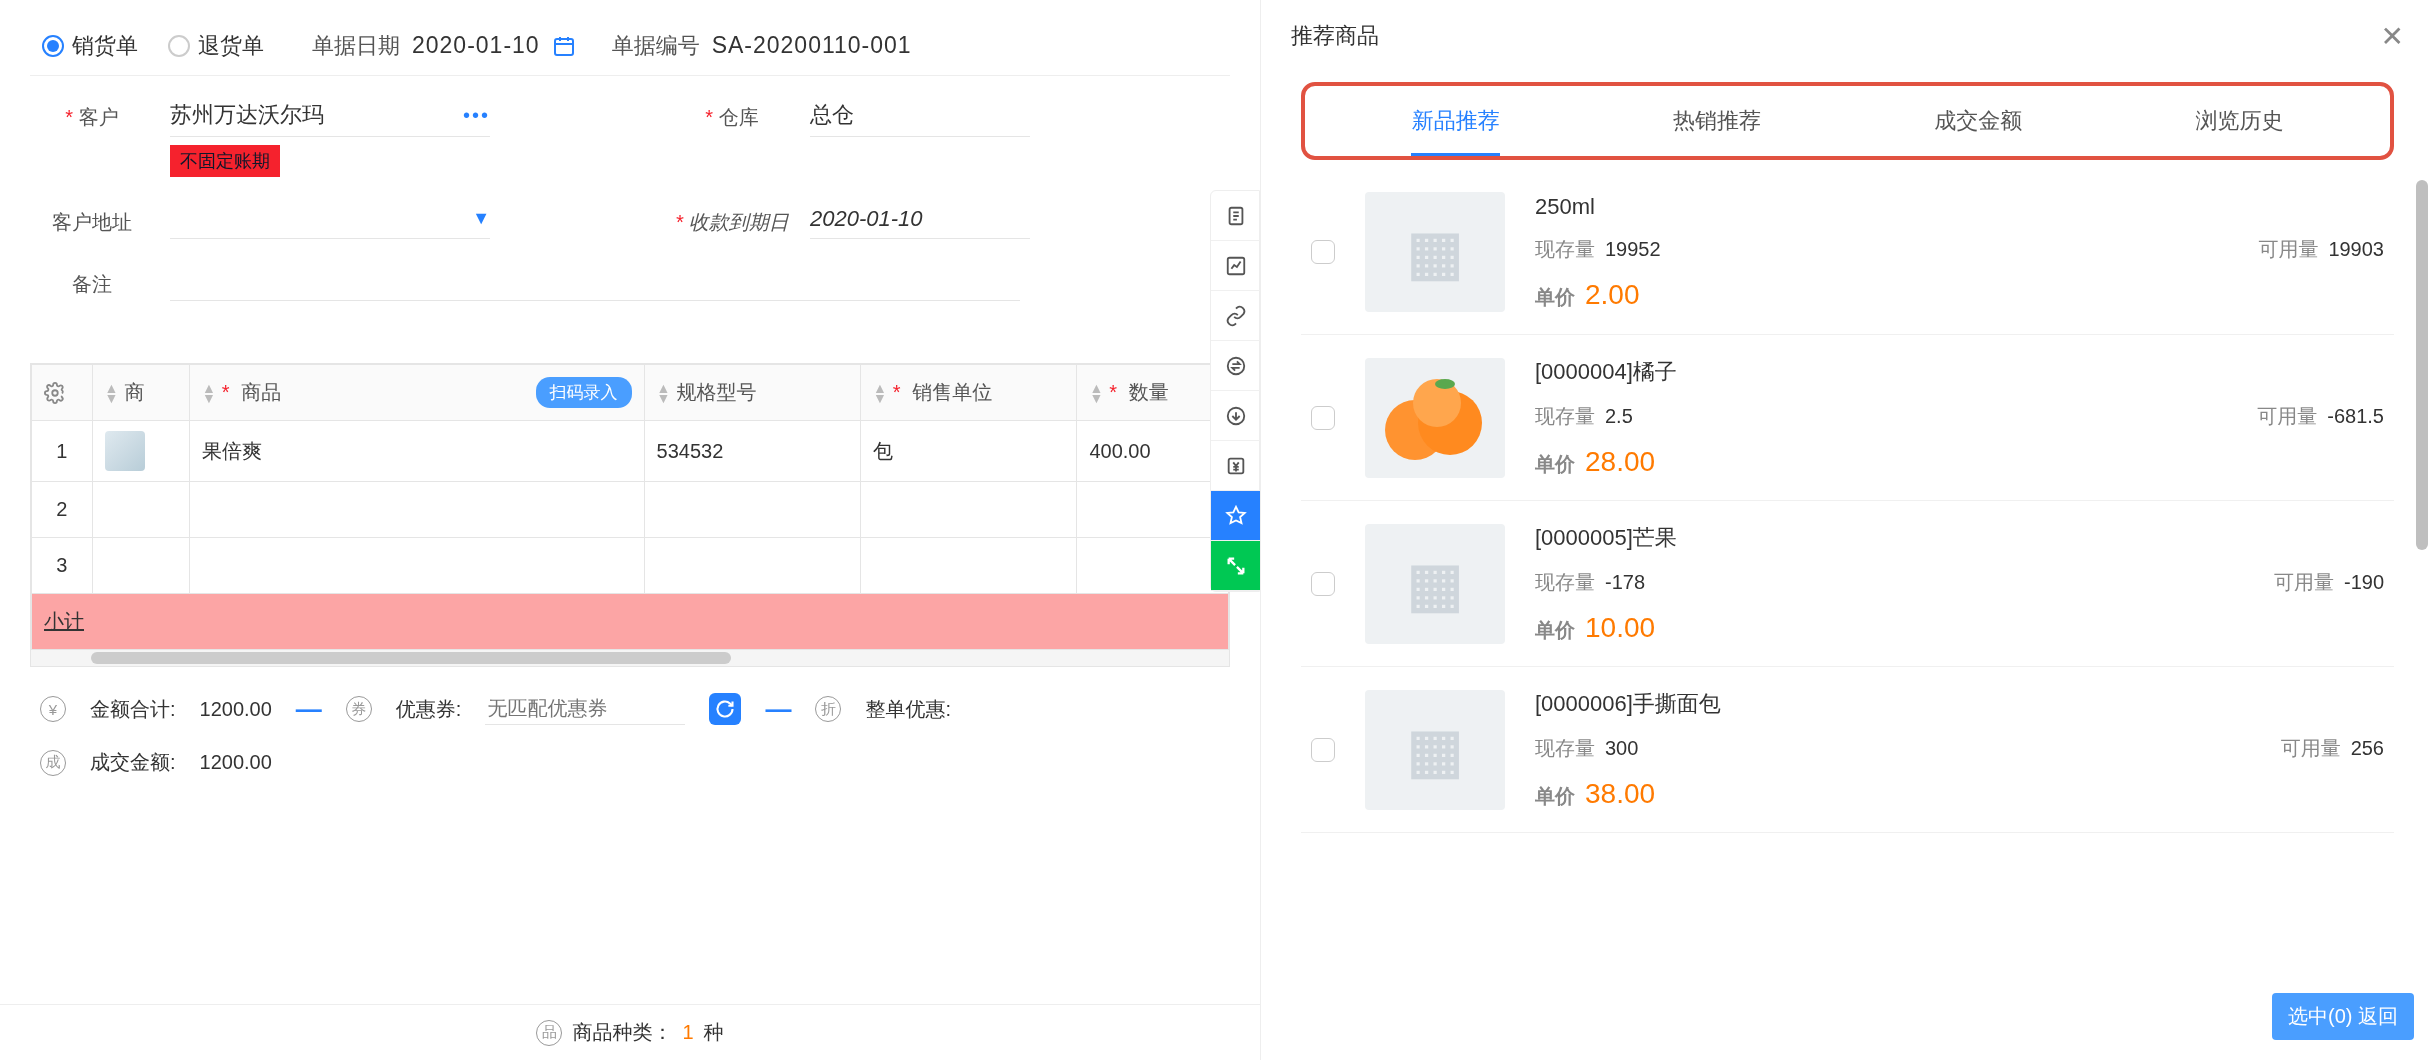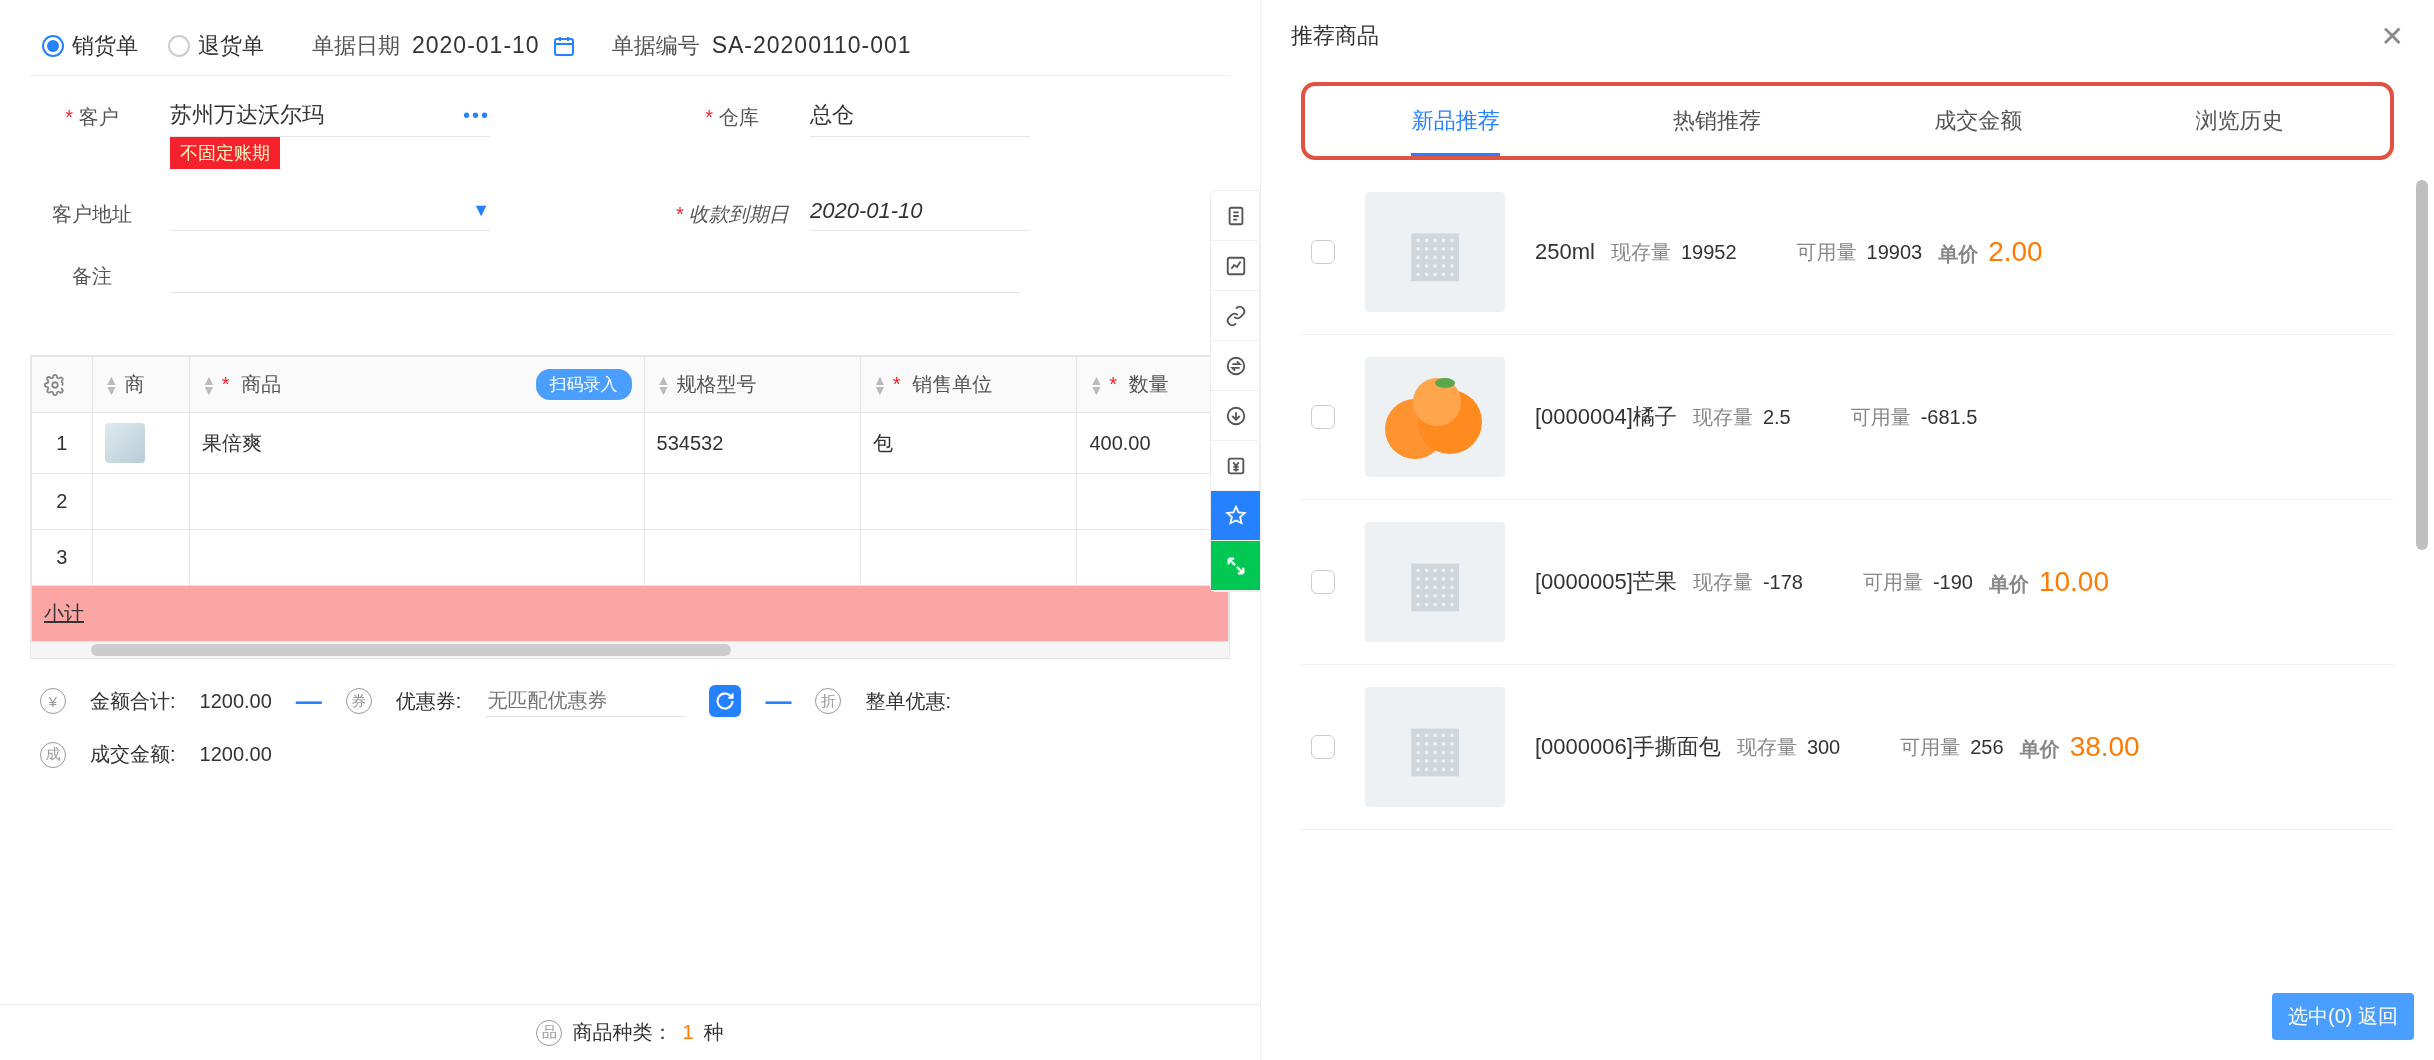--- a/index.html
+++ b/index.html
@@ -16,21 +16,21 @@
 .meta-item label { color: #555; }
 .meta-item .val { font-size: 23px; letter-spacing: 1px; }
 .cal-icon { color: #2681ff; }
 .form-area { padding: 24px 0; }
 .form-row { display: flex; align-items: flex-start; margin-bottom: 28px; gap: 60px; }
 .form-group { display: flex; align-items: flex-start; }
 .form-label { width: 140px; text-align: center; font-size: 20px; color: #555; padding-right: 16px; line-height: 34px; }
 .req::before { content: "* "; color: #f5222d; }
 .form-value { font-size: 22px; min-width: 320px; border-bottom: 1px solid #e5e5e5; padding-bottom: 6px; min-height: 34px; display:flex; align-items:center; justify-content:space-between; }
 .ellipsis-btn { color: #2681ff; font-size: 20px; letter-spacing: 2px; cursor: pointer; }
-.badge-red { background: #f5222d; color: #fef9c3; font-size: 18px; padding: 4px 10px; display: inline-block; margin-top: 0; }
+.badge-red { background: #f5222d; color: #0f172a; font-size: 18px; padding: 4px 10px; display: inline-block; margin-top: 8px; }
 .chev-down { color: #2681ff; font-size: 18px; }
 .table-wrap { border: 1px solid #e5e5e5; margin-top: 10px; }
 .tbl { width: 100%; border-collapse: collapse; table-layout: fixed; }
 .tbl th, .tbl td { border: 1px solid #e5e5e5; padding: 10px 12px; font-size: 20px; text-align: left; height: 56px; background: #fff; }
 .tbl th { background: #fafafa; font-weight: 400; color: #555; position: relative; }
 .th-inner { display:flex; align-items:center; gap:6px; }
 .sort-ic { color:#bbb; font-size:14px; line-height:10px; display:inline-flex;flex-direction:column; }
 .scan-btn { background: #4a9eff; color: #fff; font-size: 17px; padding: 4px 14px; border-radius: 14px; margin-left: auto; cursor:pointer; }
 .gear-cell { width: 56px; text-align:center; }
 .tbl tr.subtotal td { background: #fca5a5; text-decoration: underline; }
@@ -53,21 +53,21 @@
 .close-x { font-size:28px; color:#888; cursor:pointer; }
 .rp-tabs-wrap { margin: 10px 40px 0; border:4px solid #e15241; border-radius:14px; padding:6px 20px; }
 .rp-tabs { display:flex; justify-content:space-around; position:relative; }
 .rp-tab { padding:14px 30px; font-size:22px; cursor:pointer; color:#555; position:relative; }
 .rp-tab.active { color:#2681ff; }
 .rp-tab.active::after { content:""; position:absolute; bottom:-6px; left:20%; right:20%; height:3px; background:#2681ff; }
 .rp-list { flex:1; overflow-y:auto; padding: 10px 40px 20px; position:relative; }
 .rec-item { display:flex; align-items:center; gap:30px; padding:22px 10px; border-bottom:1px solid #f0f0f0; }
 .rec-check { width:24px;height:24px;border:1.5px solid #ccc;border-radius:6px;cursor:pointer;flex-shrink:0; }
 .rec-img { width:140px;height:120px;background:#eef1f3;border-radius:4px;flex-shrink:0;display:flex;align-items:center;justify-content:center;color:#cfd6dc;font-size:60px;font-weight:700; }
-.rec-info { flex:1; display:flex; flex-direction:row; gap:16px;align-items:center; }
+.rec-info { flex:1; display:flex; flex-direction:column; gap:16px; }
 .rec-title { font-size:22px; }
 .rec-stats { display:flex; gap:60px; font-size:20px; }
 .rec-stats .lbl { color:#888; margin-right:10px; }
 .rec-price { font-size:20px; }
 .rec-price .lbl { color:#888;font-weight:bold; }
 .rec-price .pv { color:#ff7a00; font-size:28px; font-weight:500; margin-left:10px; }
 .vscroll { position:absolute; right:6px; top:180px; width:12px; height:370px; background:#bfbfbf; border-radius:6px; }
 .select-return { position:absolute; right:20px; bottom:20px; background:#4a9eff; color:#fff; padding:10px 16px; font-size:20px; border-radius:4px; cursor:pointer; }
 svg { display:block; }
 </style>
@@ -360,20 +360,21 @@
               <circle cx="62" cy="35" r="24" fill="#ffa64d"></circle>
               <ellipse cx="70" cy="16" rx="10" ry="5" fill="#5aa84e"></ellipse>
             </svg>
           </div>
   <div class="rec-info">
     <div class="rec-title">[0000004]橘子</div>
     <div class="rec-stats">
       <div><span class="lbl">现存量</span><span>2.5</span></div>
       <div style="margin-left:auto;"><span class="lbl">可用量</span><span>-681.5</span></div>
     </div>
+    <div class="rec-price"><span class="lbl">单价</span><span class="pv">28.00</span></div>
   </div>
         </div>
         <div class="rec-item">
           <div class="rec-check"></div>
   <div class="rec-img">
             <span>▦</span>
           </div>
   <div class="rec-info">
     <div class="rec-title">[0000005]芒果</div>
     <div class="rec-stats">

